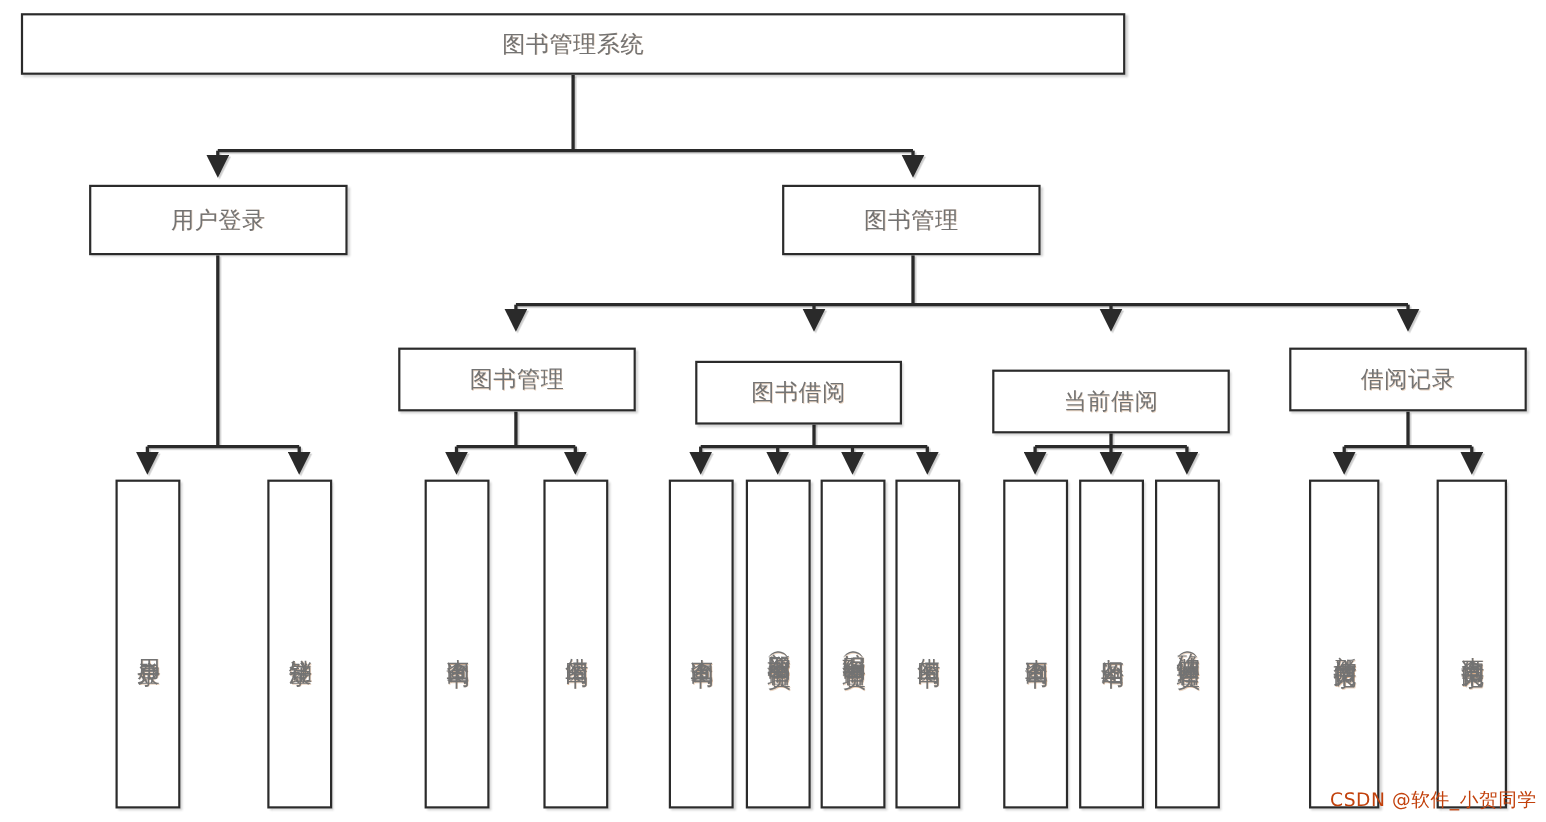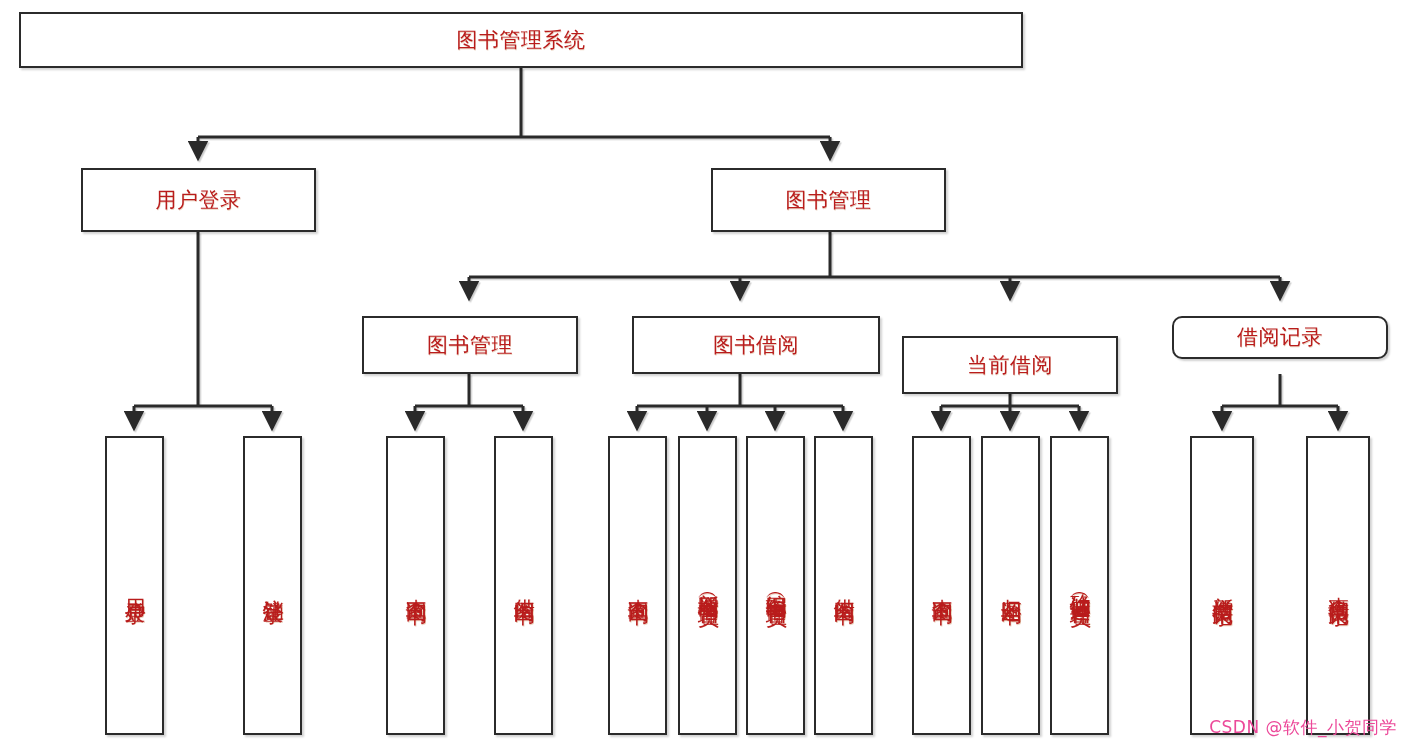--- a/index.html
+++ b/index.html
@@ -36,21 +36,21 @@
     align-items: center;
     justify-content: center;
     color: #3a3a3a;
     z-index: 2;
   }
   .node .label {
     font-size: 21px;
     line-height: 1.25;
     letter-spacing: 0.5px;
     white-space: nowrap;
-    color: #b91c1c;
+    color: #737373;
     text-shadow: 0.6px 0.6px 0 rgba(190,120,60,0.30);
   }
   
   .node.leaf {
     align-items: center;
     justify-content: center;
   }
   .node.leaf .label {
     writing-mode: vertical-rl;
     text-orientation: upright;
@@ -58,21 +58,21 @@
     line-height: 1.22;
     letter-spacing: 2px;
     white-space: nowrap;
     text-align: center;
   }
   #watermark {
     position: absolute;
     right: 8px;
     bottom: 8px;
     font-size: 17px;
-    color: #ec4899;
+    color: #c2410c;
     letter-spacing: 0.5px;
     z-index: 5;
     white-space: nowrap;
     font-family: "DejaVu Sans", "Liberation Sans", sans-serif;
   }
 </style>
 </head>
 <body>
 
 <div id="canvas">
@@ -140,29 +140,29 @@
   </div>
 
   <div class="node" style="left:711px; top:168px; width:235px; height:64px;">
     <span class="label">图书管理</span>
   </div>
 
   <div class="node" style="left:362px; top:316px; width:216px; height:58px;">
     <span class="label">图书管理</span>
   </div>
 
-  <div class="node" style="left:632px; top:316px; width:248px; height:58px;justify-content:center;">
+  <div class="node" style="left:632px; top:328px; width:188px; height:58px;justify-content:center;">
     <span class="label">图书借阅</span>
   </div>
 
   <div class="node" style="left:902px; top:336px; width:216px; height:58px;">
     <span class="label">当前借阅</span>
   </div>
 
-  <div class="node" style="left:1172px; top:316px; width:216px; height:43px;border-radius:10px;">
+  <div class="node" style="left:1172px; top:316px; width:216px; height:58px;">
     <span class="label">借阅记录</span>
   </div>
 
   <div class="node leaf" style="left:105px; top:436px; width:59px; height:299px;">
     <span class="label">用户登录</span>
   </div>
 
   <div class="node leaf" style="left:243px; top:436px; width:59px; height:299px;">
     <span class="label">注销登录</span>
   </div>

